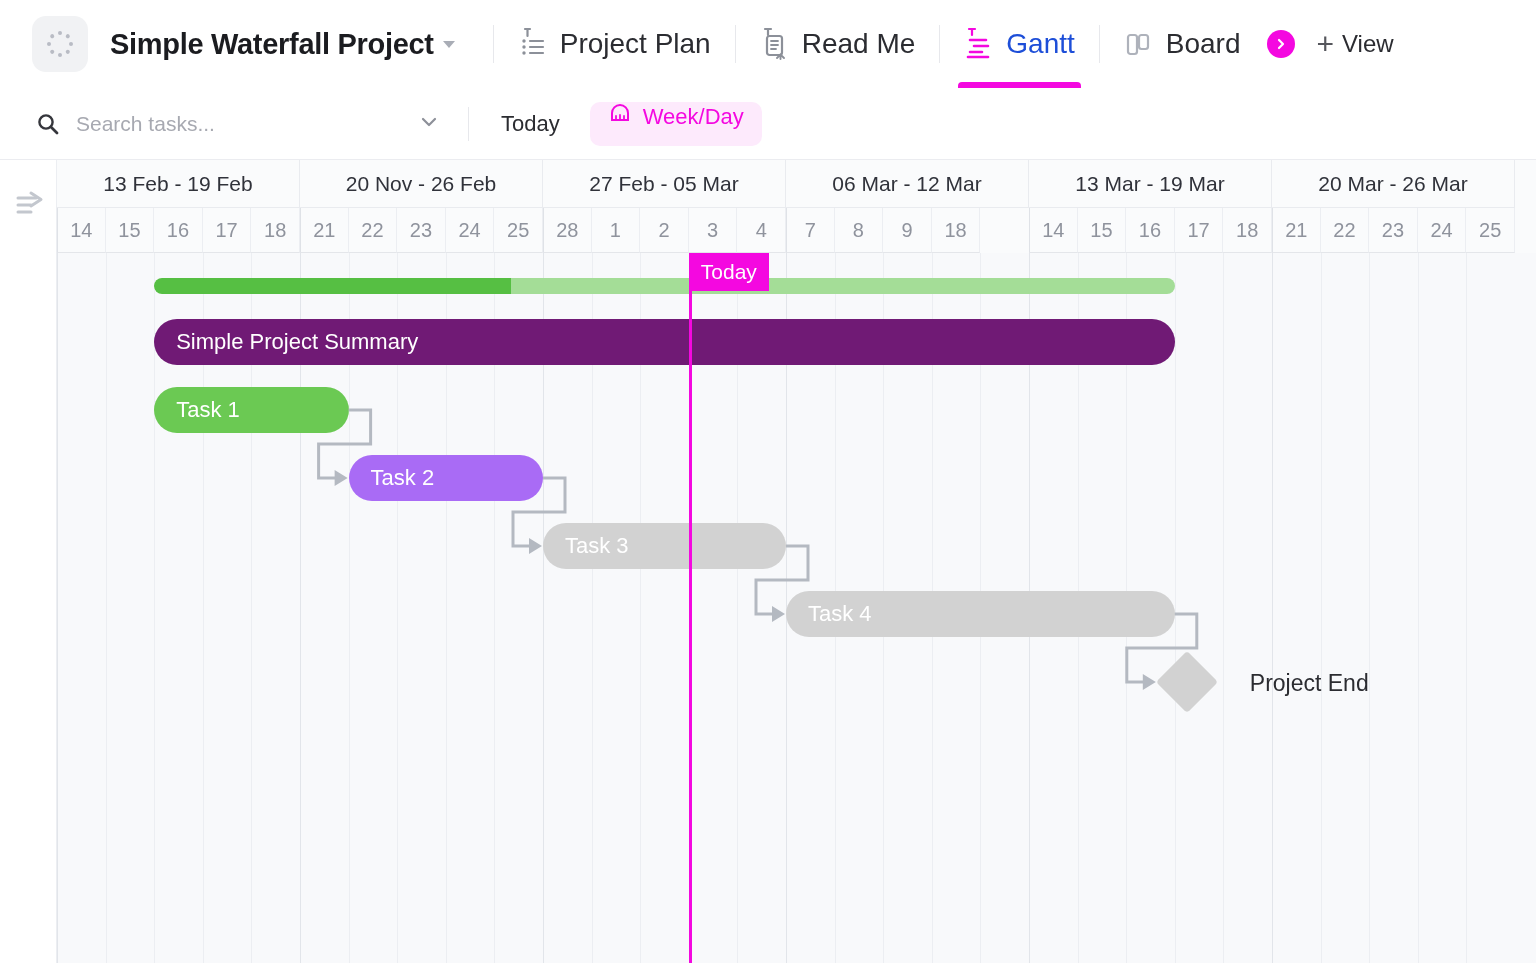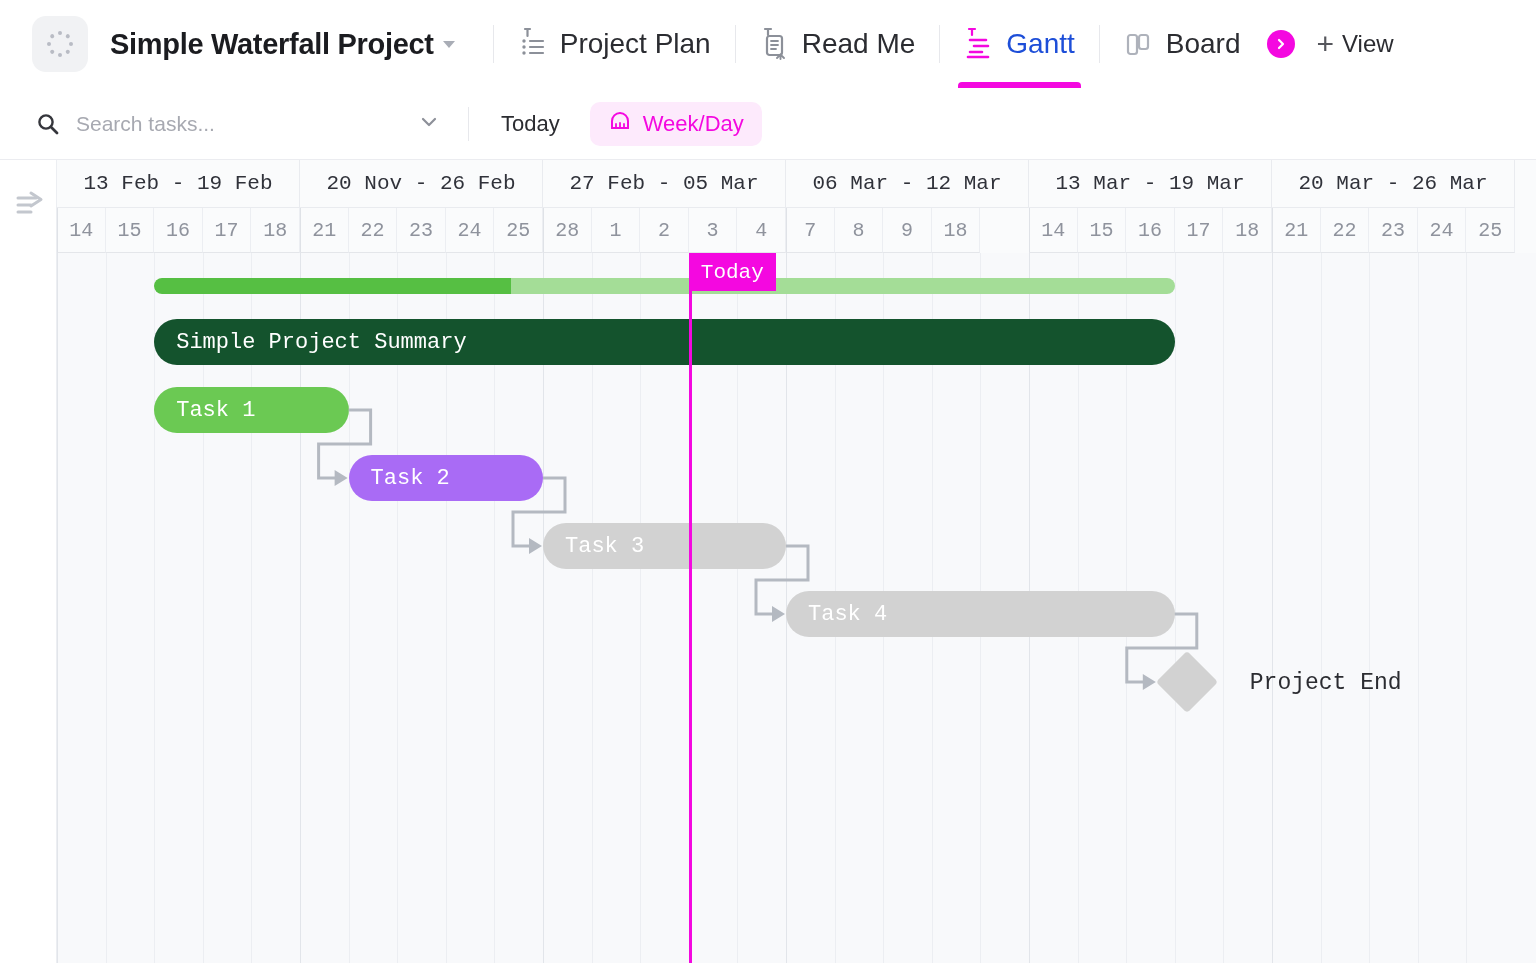--- a/index.html
+++ b/index.html
@@ -73,27 +73,27 @@
     border: none; outline: none; background: transparent;
     font-family: "Liberation Sans", sans-serif;
     font-size: 21px; color: #000000; margin-left: 16px; width: 330px;
   }
   #search-input::placeholder { color: #a7a9b1; }
   #search-chevron { margin-left: 10px; }
   #toolbar-sep { width:1px; height:34px; background:#e7e8ec; margin: 0 22px 0 26px; }
   #today-btn { font-size: 22px; color: #2b2c31; cursor: pointer; padding: 6px 10px;}
   #zoom-pill {
     margin-left: 20px; height: 44px; border-radius: 10px;
-    background: #fdeafc; display: flex; align-items: center;
+    background: #fdeafc; display: flex; align-items: flex-end;
     padding: 16px 18px; cursor: pointer;
   }
   #zoom-pill-label { font-size: 22px; color: #f408e0; margin-left: 11px; }
 
   
-  #gantt { position: absolute; left: 0; top: 160px; width: 1272px; height: 803px; background:#fff;font-family:Liberation Mono, monospace; }
+  #gantt { position: absolute; left: 0; top: 160px; width: 1272px; height: 803px; background:#fff; }
 
   #row-gutter {
     position: absolute; left: 0; top: 0; width: 57px; height: 803px;
     background: #ffffff; border-right: 1px solid #eceef2; z-index: 5;
   }
   #collapse-icon { position: absolute; left: 14px; top: 30px; }
 
   #timeline-head {
     position: absolute; left: 57px; top: 0; width: 1479px; height: 93px;
     background: #fafbfc;
@@ -348,21 +348,21 @@
       <div class="vline" style="left: 1117.8px;"></div>
       <div class="vline" style="left: 1166.4px;"></div>
       <div class="vline week" style="left: 1215px;"></div>
       <div class="vline" style="left: 1263.6px;"></div>
       <div class="vline" style="left: 1312.2px;"></div>
       <div class="vline" style="left: 1360.8px;"></div>
       <div class="vline" style="left: 1409.4px;"></div>
       <div id="progress-track" style="left: 97.2px; width: 1020.6px; top: 25px; background: rgb(164, 221, 151);">
         <div id="progress-fill" style="width: 35%; background: rgb(86, 191, 67);"></div>
       </div>
-      <div class="bar summary" style="left: 97.2px; width: 1020.6px; top: 66px; background: #14532d;">
+      <div class="bar summary" style="left: 97.2px; width: 1020.6px; top: 66px; background: #701a75;">
         <span class="bar-label">Simple Project Summary</span>
       </div>
       <div class="bar " style="left: 97.2px; width: 194.4px; top: 134px; background: rgb(107, 201, 83);">
         <span class="bar-label">Task 1</span>
       </div>
       <div class="bar " style="left: 291.6px; width: 194.4px; top: 202px; background: rgb(169, 107, 245);">
         <span class="bar-label">Task 2</span>
       </div>
       <div class="bar " style="left: 486px; width: 243px; top: 270px; background: rgb(210, 210, 210);">
         <span class="bar-label">Task 3</span>

